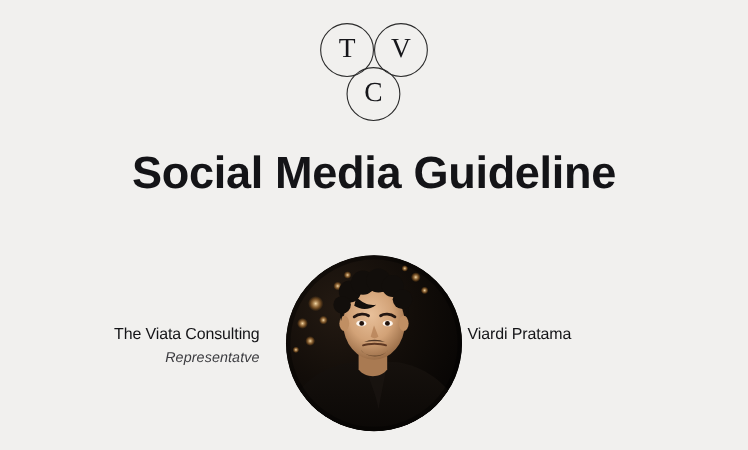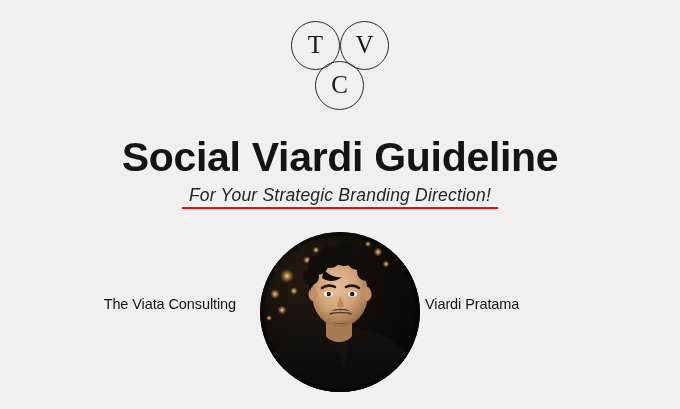--- a/index.html
+++ b/index.html
@@ -149,28 +149,22 @@
       <span>T</span>
     </div>
     <div class="logo-circle logo-v">
       <span>V</span>
     </div>
     <div class="logo-circle logo-c">
       <span>C</span>
     </div>
   </div>
 
-  <div class="title">Social Viardi Guideline</div>
-
-  <div class="subtitle-wrap">
-    <span class="subtitle">
-      <span>For Your Strategic Branding Direction!</span>
-      <span class="subtitle-rule"></span>
-    </span>
-  </div>
+  <div class="title">Social Media Guideline</div>
+
 
   <div class="photo">
     <svg class="photo-svg" viewBox="0 0 160 160">
       <defs>
         <radialGradient id="bgGlow" cx="30%" cy="30%" r="80%">
           <stop offset="0%" stop-color="#241a12"></stop>
           <stop offset="55%" stop-color="#120d09"></stop>
           <stop offset="100%" stop-color="#070504"></stop>
         </radialGradient>
         <radialGradient id="faceGrad" cx="45%" cy="38%" r="62%">
@@ -240,19 +234,20 @@
         <path d="M 71 79 C 76 76 85 76 90 79 C 85 78 76 78 71 79 Z" fill="#2d1b12" opacity="0.8"></path>
         <path d="M 68 86 C 74 94 88 94 93 86 C 90 93 71 93 68 86 Z" fill="#34200f" opacity="0.55"></path>
 
         <circle cx="80" cy="80" r="79" fill="none" stroke="#000000" stroke-opacity="0.35" stroke-width="6"></circle>
       </g>
     </svg>
   </div>
 
   <div class="credit credit-left">
     <div class="credit-name">The Viata Consulting</div>
+    <div class="credit-role">Representatve</div>
   </div>
 
   <div class="credit credit-right">
     <div class="credit-name">Viardi Pratama</div>
   </div>
 
 </div>
 
 </body></html>

